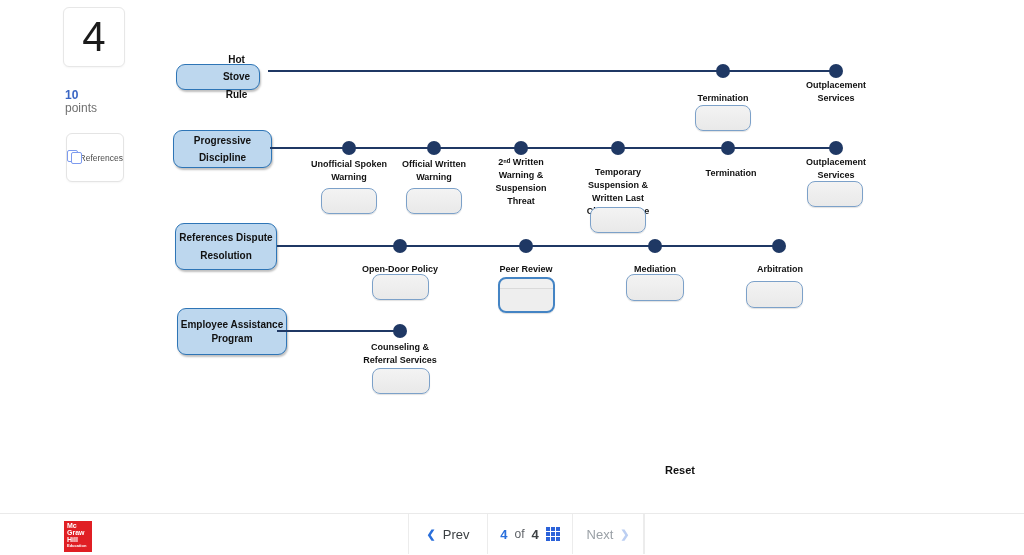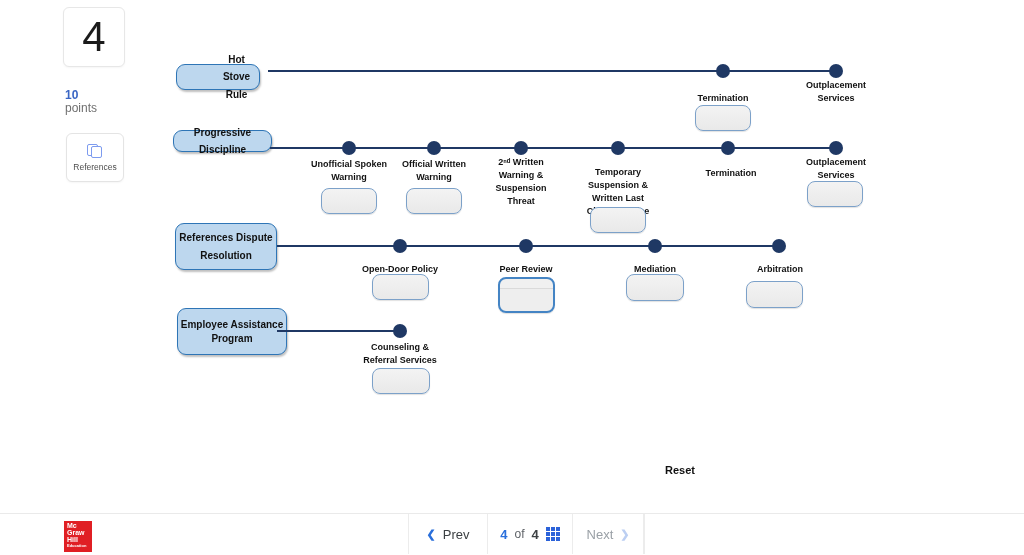--- a/index.html
+++ b/index.html
@@ -11,21 +11,21 @@
   .qcard { position:absolute; left:63px; top:7px; width:62px; height:60px;
            background:#fff; border:1px solid #e7e7e7; border-radius:6px;
            box-shadow:0 1px 2px rgba(0,0,0,.04);
            display:flex; align-items:center; justify-content:center;
            font-size:42px; font-weight:500; color:#1b1b1b; }
   .points-value { position:absolute; left:65px; top:88px; font-size:12px; font-weight:600; color:var(--points-blue); }
   .points-label { position:absolute; left:65px; top:101px; font-size:12px; color:#6f6f6f; }
   .refcard { position:absolute; left:66px; top:133px; width:58px; height:49px;
              background:#fff; border:1px solid #e4e4e4; border-radius:6px;
              box-shadow:0 1px 2px rgba(0,0,0,.04); cursor:pointer;
-             display:flex; flex-direction:column; align-items:center; justify-content:center; gap:3px; }
+             display:flex; flex-direction:row; align-items:center; justify-content:center; gap:3px; }
   .pages-icon { position:relative; width:16px; height:15px; }
   .pages-icon .pg { position:absolute; width:11px; height:12px; background:#fff;
                     border:1.3px solid #7d9bef; border-radius:2px; }
   .pages-icon .pg.back { left:0; top:0; }
   .pages-icon .pg.front { left:4px; top:2px; }
   .ref-text { font-size:8.5px; color:#4d4d4d; }
 
   
   .row-label { position:absolute; background:var(--label-fill);
                border:1.6px solid var(--label-border); border-radius:9px;
@@ -84,21 +84,21 @@
   </div>
 
   <div class="row-label" style="left:176px;top:64px;width:84px;height:26px;padding-left:39px;">Hot Stove Rule</div>
   <div class="tl-line" style="left:268px;top:70px;width:570px;"></div>
   <div class="tl-dot" style="left:716px;top:64px;"></div>
   <div class="tl-dot" style="left:829px;top:64px;"></div>
   <div class="tl-label" style="left:683px;top:92px;width:80px;">Termination</div>
   <div class="drop-box" style="left:695px;top:105px;"></div>
   <div class="tl-label" style="left:798px;top:79px;width:76px;">Outplacement Services</div>
 
-  <div class="row-label" style="left:173px;top:130px;width:99px;height:22px;">Progressive Discipline</div>
+  <div class="row-label" style="left:173px;top:130px;width:99px;height:38px;">Progressive Discipline</div>
   <div class="tl-line" style="left:270px;top:147px;width:568px;"></div>
   <div class="tl-dot" style="left:342px;top:141px;"></div>
   <div class="tl-dot" style="left:427px;top:141px;"></div>
   <div class="tl-dot" style="left:514px;top:141px;"></div>
   <div class="tl-dot" style="left:611px;top:141px;"></div>
   <div class="tl-dot" style="left:721px;top:141px;"></div>
   <div class="tl-dot" style="left:829px;top:141px;"></div>
 
   <div class="tl-label" style="left:303px;top:158px;width:92px;">Unofficial Spoken Warning</div>
   <div class="drop-box" style="left:321px;top:188px;"></div>

